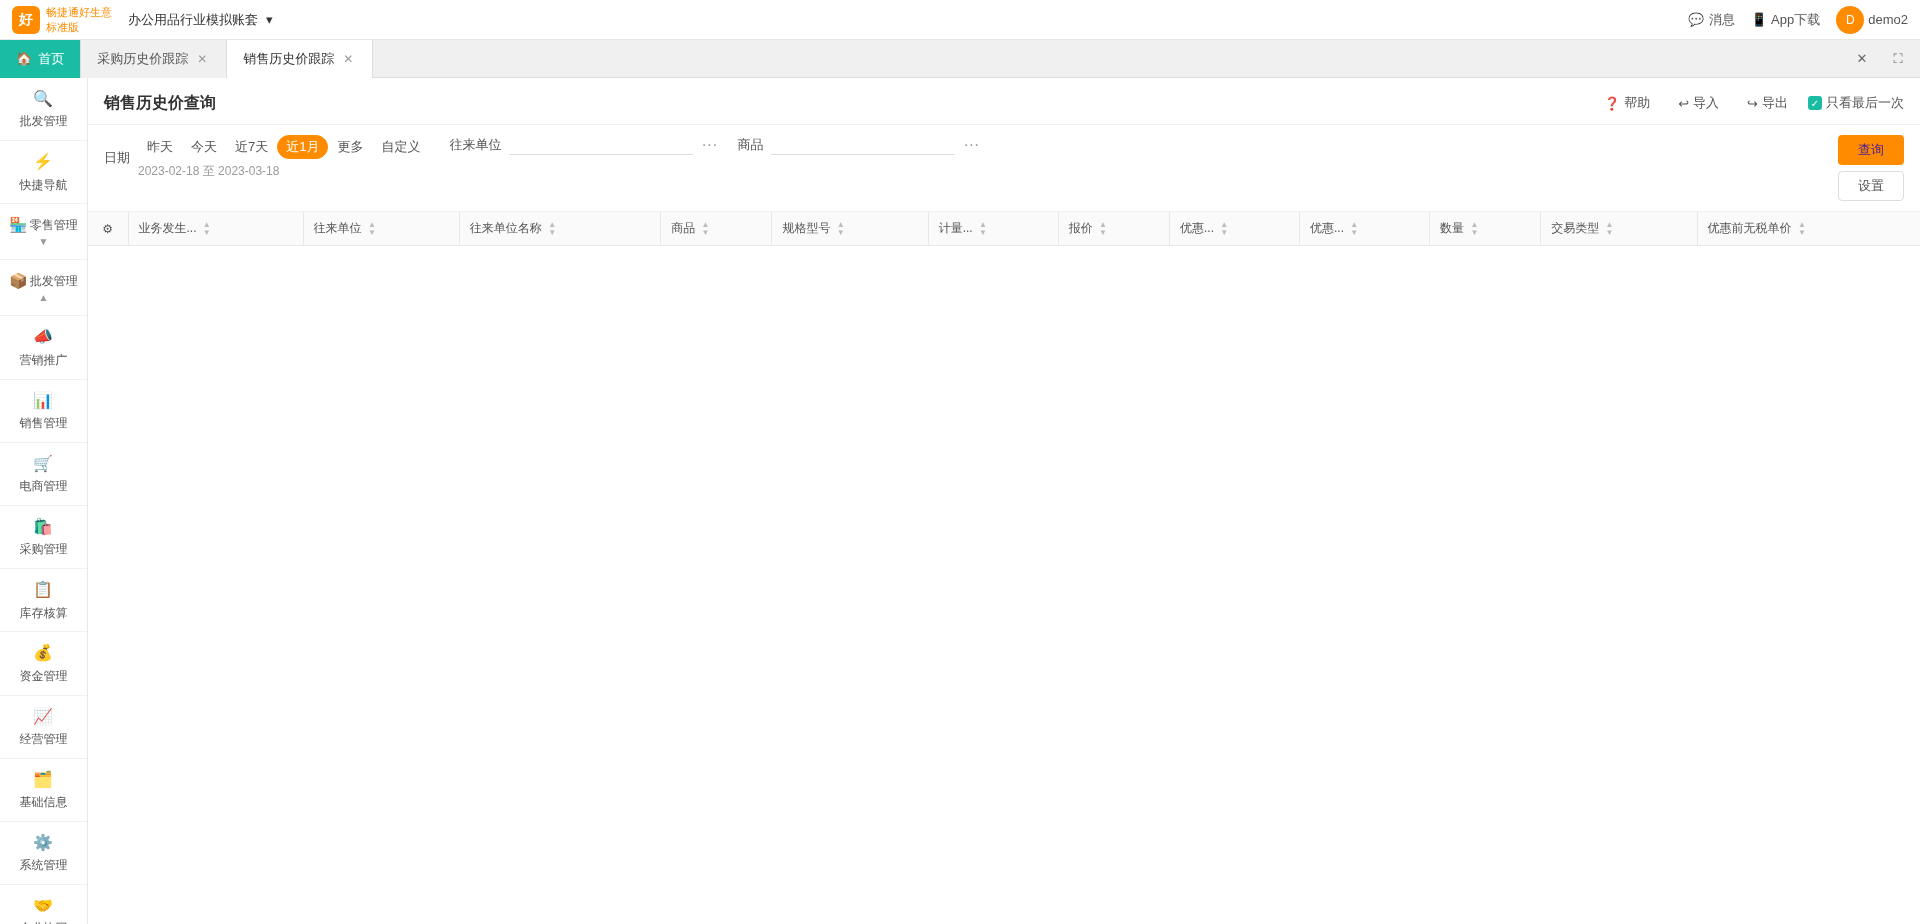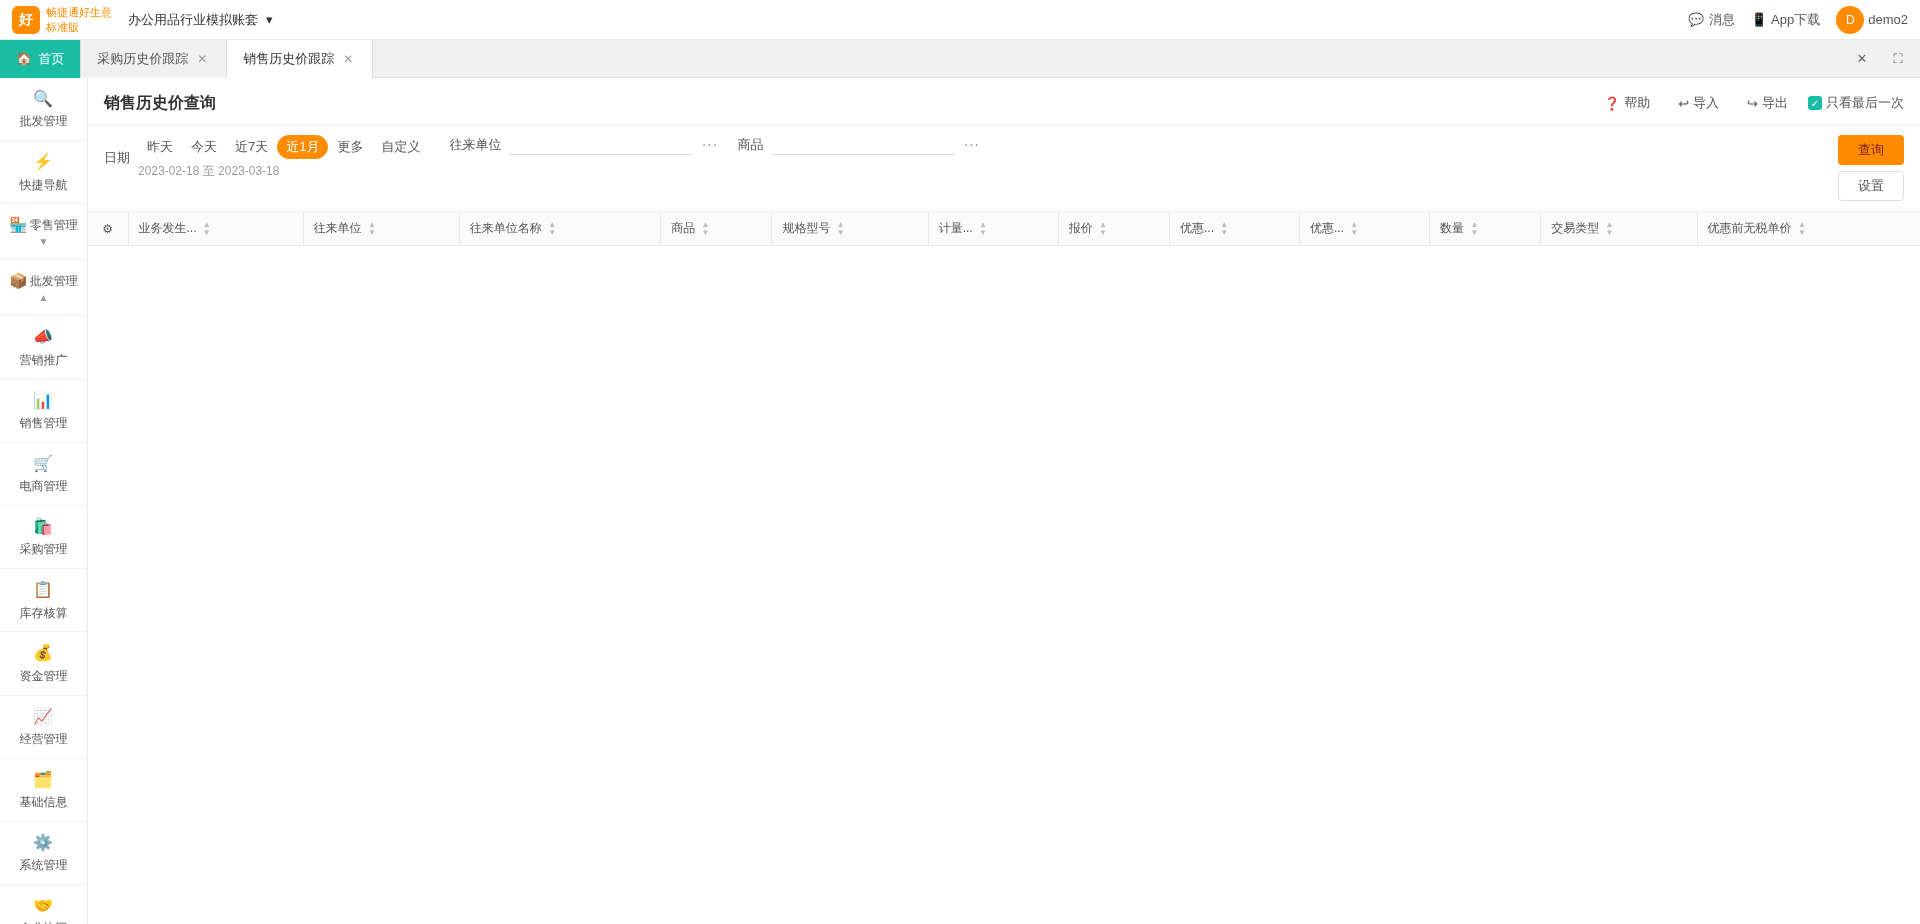--- a/index.html
+++ b/index.html
@@ -298,21 +298,21 @@
       background: transparent;
     }
     .filter-dots {
       color: #999;
       cursor: pointer;
       font-size: 16px;
       line-height: 1;
     }
     .query-btn {
       background: #ff8c00;
-      color: #7f1d1d;
+      color: #4c1d95;
       border: none;
       padding: 6px 20px;
       border-radius: 4px;
       cursor: pointer;
       font-size: 13px;
       font-weight: 500;
     }
     .settings-btn {
       background: #fff;
       color: #555;

